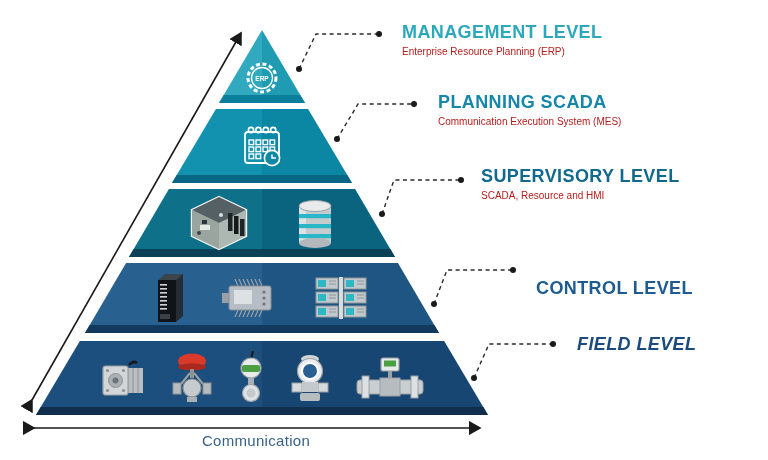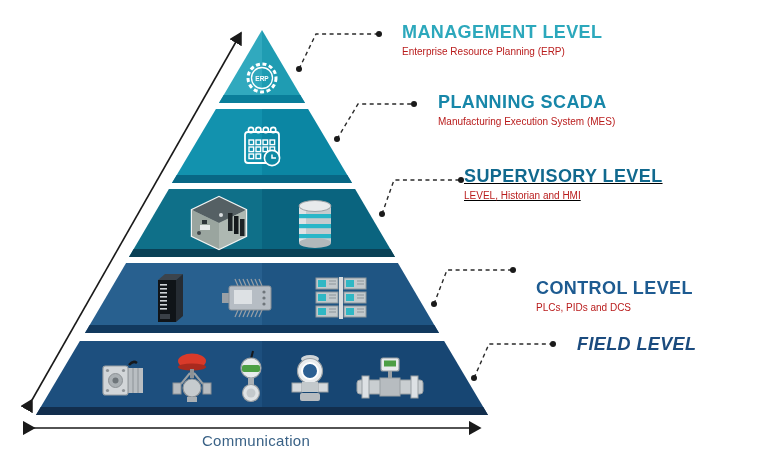--- a/index.html
+++ b/index.html
@@ -20,21 +20,21 @@
   #lvl-5 { left:36px;  top:341px; width:452px; height:74px; clip-path:polygon(9.7% 0, 90.3% 0, 100% 100%, 0 100%); }
   #lvl-5 .icon-row { gap:24px; }
 
   .label-block { position:absolute; }
   .lvl-heading { font-weight:bold; font-size:18px; letter-spacing:0.4px; white-space:nowrap; }
   .lvl-sub { font-size:10px; color:#b91c1c; margin-top:3px; line-height:1.25; }
   #label-field .lvl-sub { max-width:172px; white-space:normal; }
 
   #label-management { left:402px; top:22px; }
   #label-planning   { left:438px; top:92px; }
-  #label-supervisory{ left:464px; top:166px;text-decoration:underline; }
+  #label-supervisory{ left:481px; top:166px; }
   #label-control    { left:536px; top:256px; }
   #label-field      { left:577px; top:334px; }
 
   #overlay { position:absolute; left:0; top:0; width:768px; height:460px; pointer-events:none; z-index:5; }
 
   #communication-label { position:absolute; left:106px; top:432px; width:300px; text-align:center;
     font-size:15px; color:#3a6286; letter-spacing:0.3px; }
 </style>
 </head>
 <body>
@@ -282,28 +282,27 @@
         <circle cx="553" cy="344" r="3"></circle>
     </g>
   </svg>
 
   <div class="label-block" id="label-management">
     <div class="lvl-heading" style="color: rgb(44, 168, 188);">MANAGEMENT LEVEL</div>
     <div class="lvl-sub">Enterprise Resource Planning (ERP)</div>
   </div>
   <div class="label-block" id="label-planning">
     <div class="lvl-heading" style="color: rgb(23, 135, 169);">PLANNING SCADA</div>
-    <div class="lvl-sub">Manufacturing Execution System (MES)</div>
+    <div class="lvl-sub">Communication Execution System (MES)</div>
   </div>
   <div class="label-block" id="label-supervisory">
     <div class="lvl-heading" style="color: rgb(17, 105, 142);">SUPERVISORY LEVEL</div>
-    <div class="lvl-sub">LEVEL, Historian and HMI</div>
+    <div class="lvl-sub">SCADA, Resource and HMI</div>
   </div>
   <div class="label-block" id="label-control">
     <div class="lvl-heading" style="color: rgb(29, 91, 145); margin-top: 22px;">CONTROL LEVEL</div>
-    <div class="lvl-sub">PLCs, PIDs and DCS</div>
   </div>
   <div class="label-block" id="label-field">
     <div class="lvl-heading" style="color: rgb(27, 75, 126); font-style: italic;">FIELD LEVEL</div>
   </div>
 
   <div id="communication-label" style="color: rgb(58, 98, 134);">Communication</div>
 </div>
 
 </body></html>

